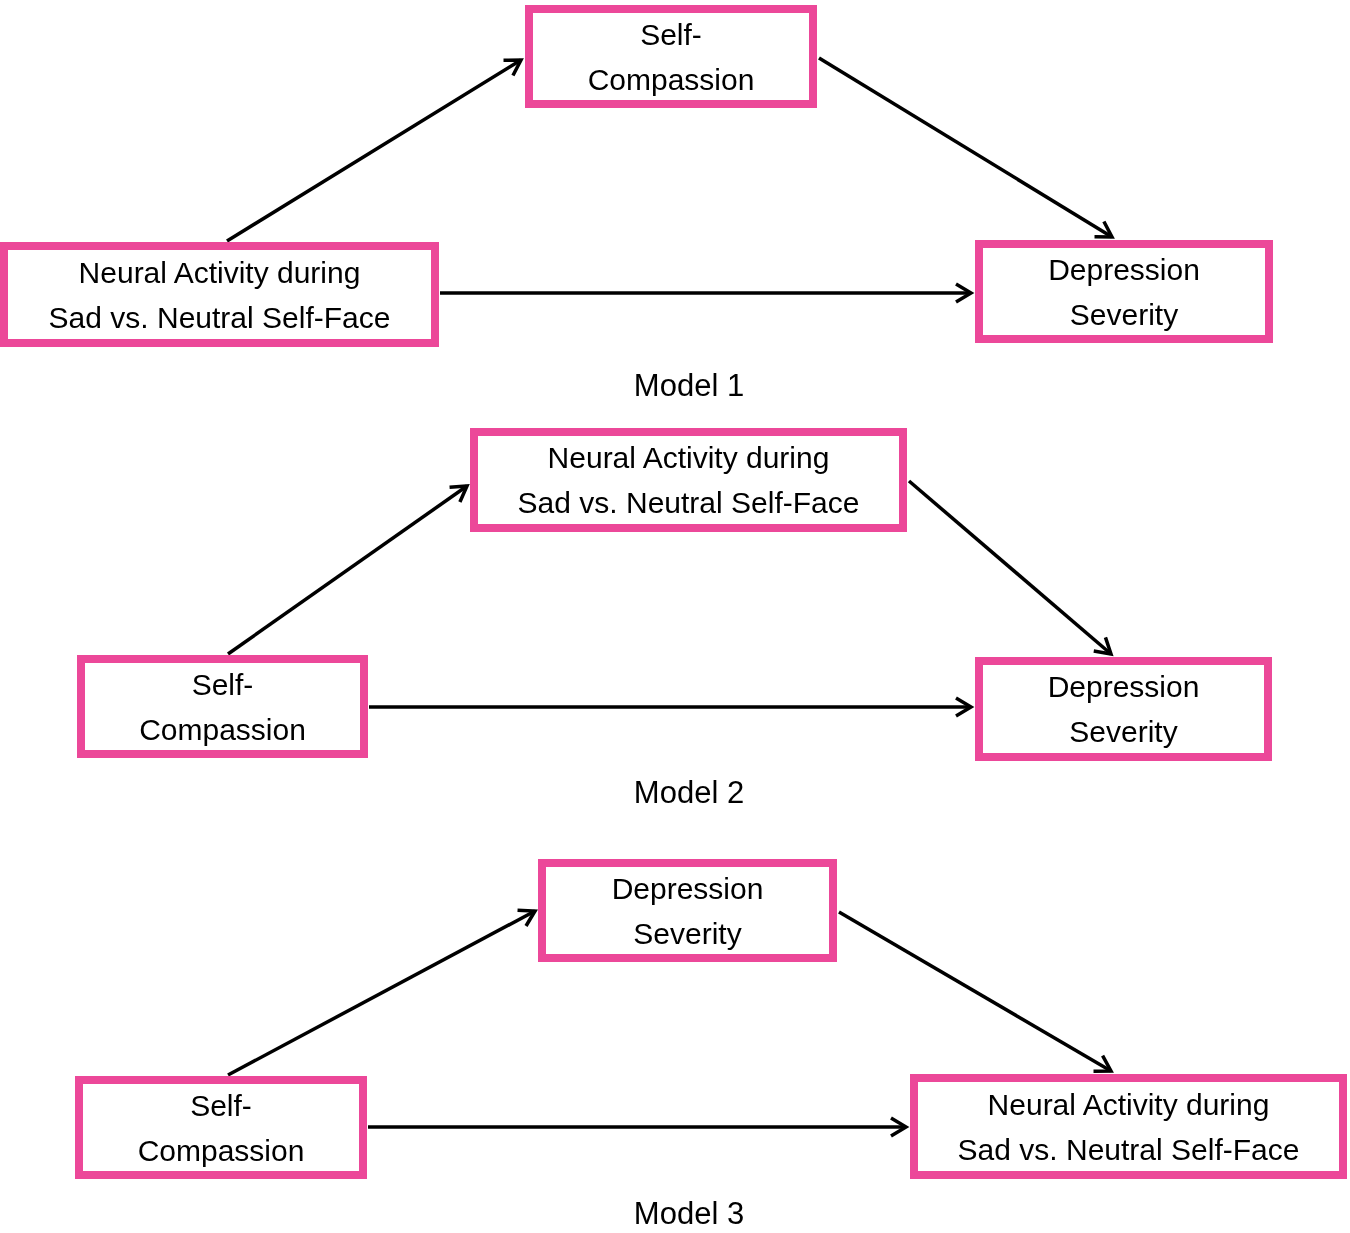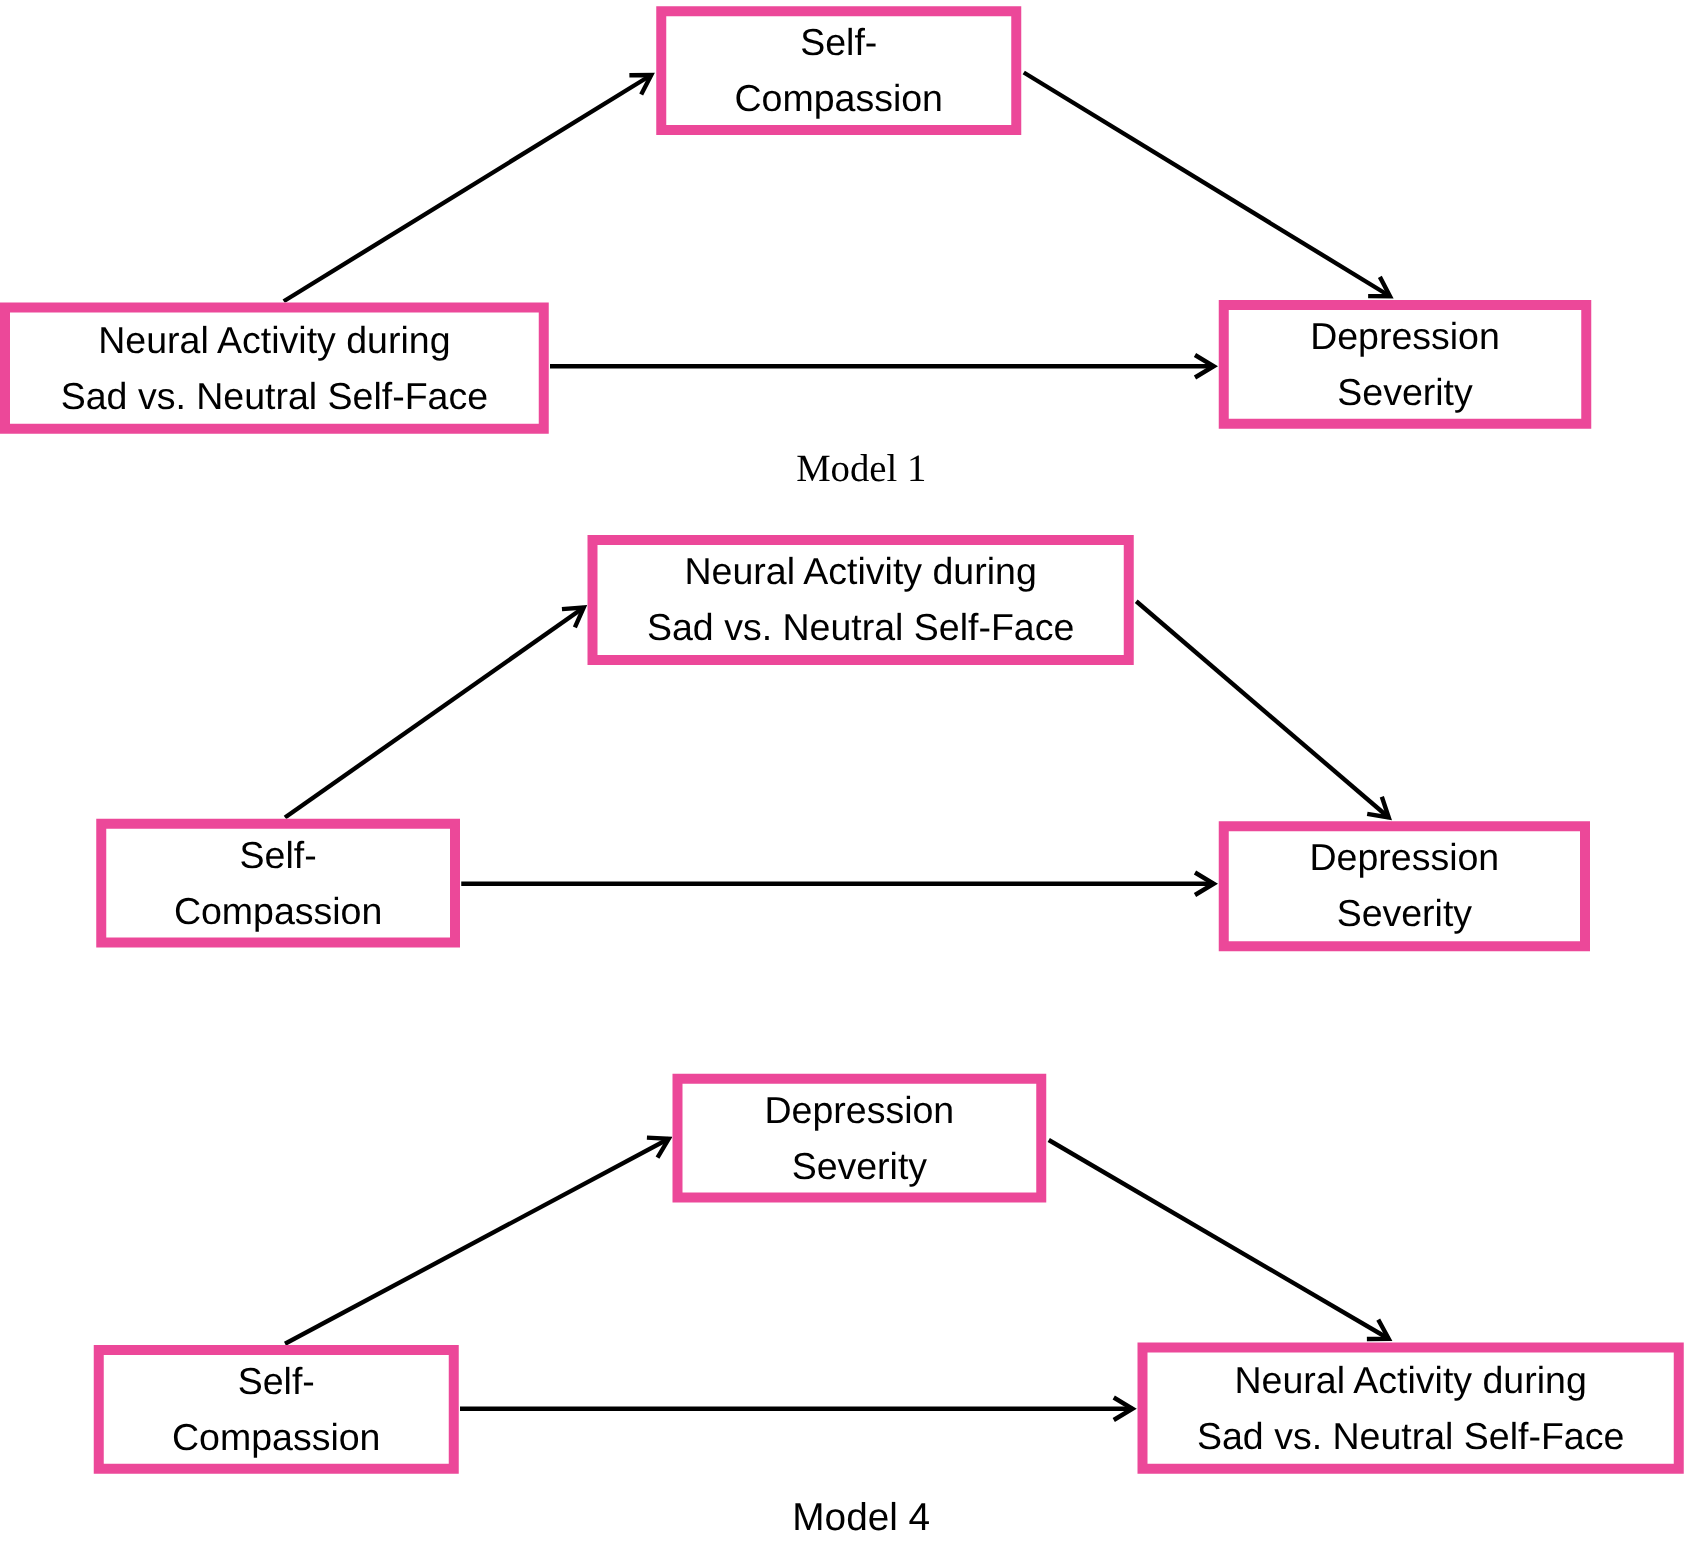--- a/index.html
+++ b/index.html
@@ -38,21 +38,21 @@
     left: 549px;
     text-align: center;
     font-size: 31px;
     line-height: 36px;
     color: #000000;
   }
   
   .m1-predictor { left: 0px;   top: 242px; width: 439px; height: 105px; }
   .m1-mediator  { left: 525px; top: 5px;   width: 292px; height: 103px; }
   .m1-outcome   { left: 975px; top: 240px; width: 298px; height: 103px; }
-  .m1-caption   { top: 357px; font-family: Liberation Serif, serif; }
+  .m1-caption   { top: 368px; }
   
   .m2-mediator  { left: 470px; top: 428px; width: 437px; height: 104px; }
   .m2-predictor { left: 77px;  top: 655px; width: 291px; height: 103px; }
   .m2-outcome   { left: 975px; top: 657px; width: 297px; height: 104px; }
   .m2-caption   { top: 775px; }
   
   .m3-mediator  { left: 538px; top: 859px;  width: 299px; height: 103px; }
   .m3-predictor { left: 75px;  top: 1076px; width: 292px; height: 103px; }
   .m3-outcome   { left: 910px; top: 1074px; width: 437px; height: 105px; }
   .m3-caption   { top: 1196px; }
@@ -101,28 +101,29 @@
     <span>Sad vs. Neutral Self-Face</span>
   </div>
   <div class="box m2-predictor">
     <span>Self-</span>
     <span>Compassion</span>
   </div>
   <div class="box m2-outcome">
     <span>Depression</span>
     <span>Severity</span>
   </div>
+  <div class="caption m2-caption">Model 2</div>
 
   <div class="box m3-mediator">
     <span>Depression</span>
     <span>Severity</span>
   </div>
   <div class="box m3-predictor">
     <span>Self-</span>
     <span>Compassion</span>
   </div>
   <div class="box m3-outcome">
     <span>Neural Activity during</span>
     <span>Sad vs. Neutral Self-Face</span>
   </div>
-  <div class="caption m3-caption">Model 4</div>
+  <div class="caption m3-caption">Model 3</div>
 
 </div>
 
 </body></html>

